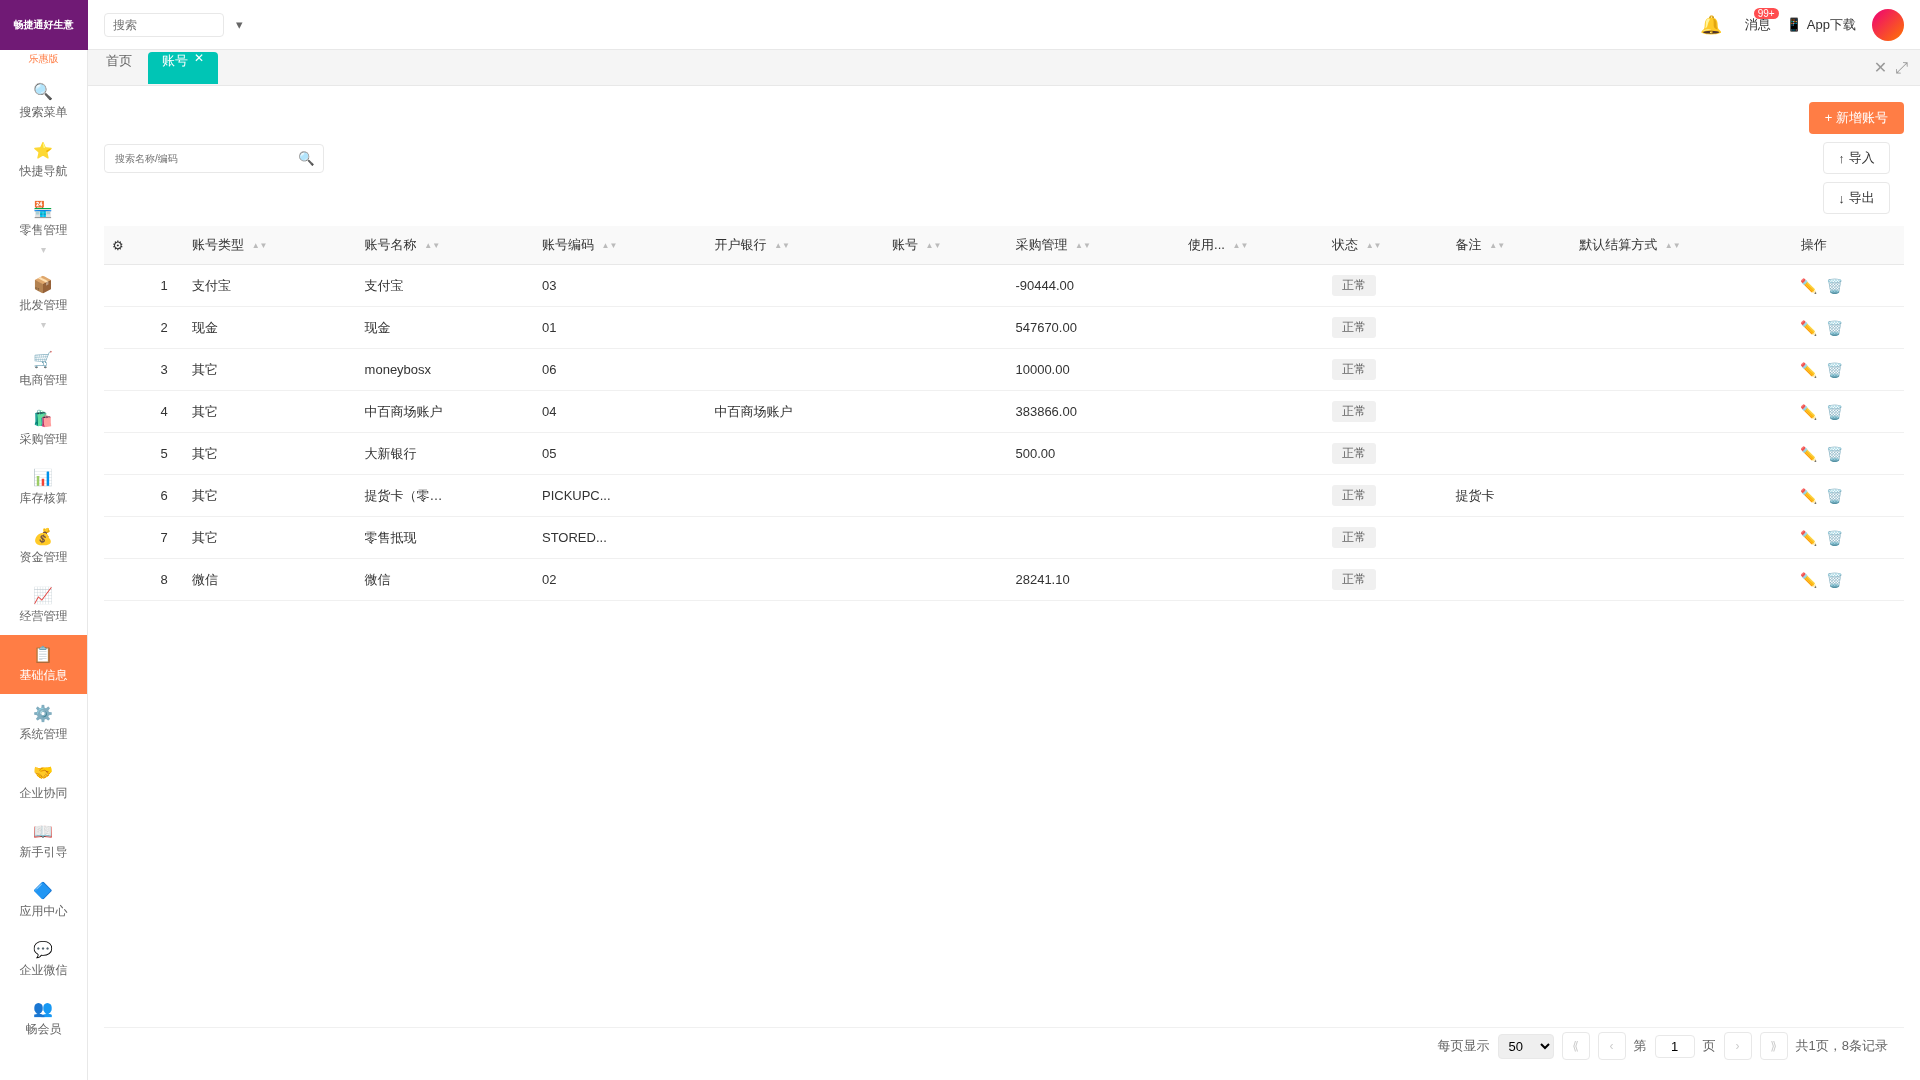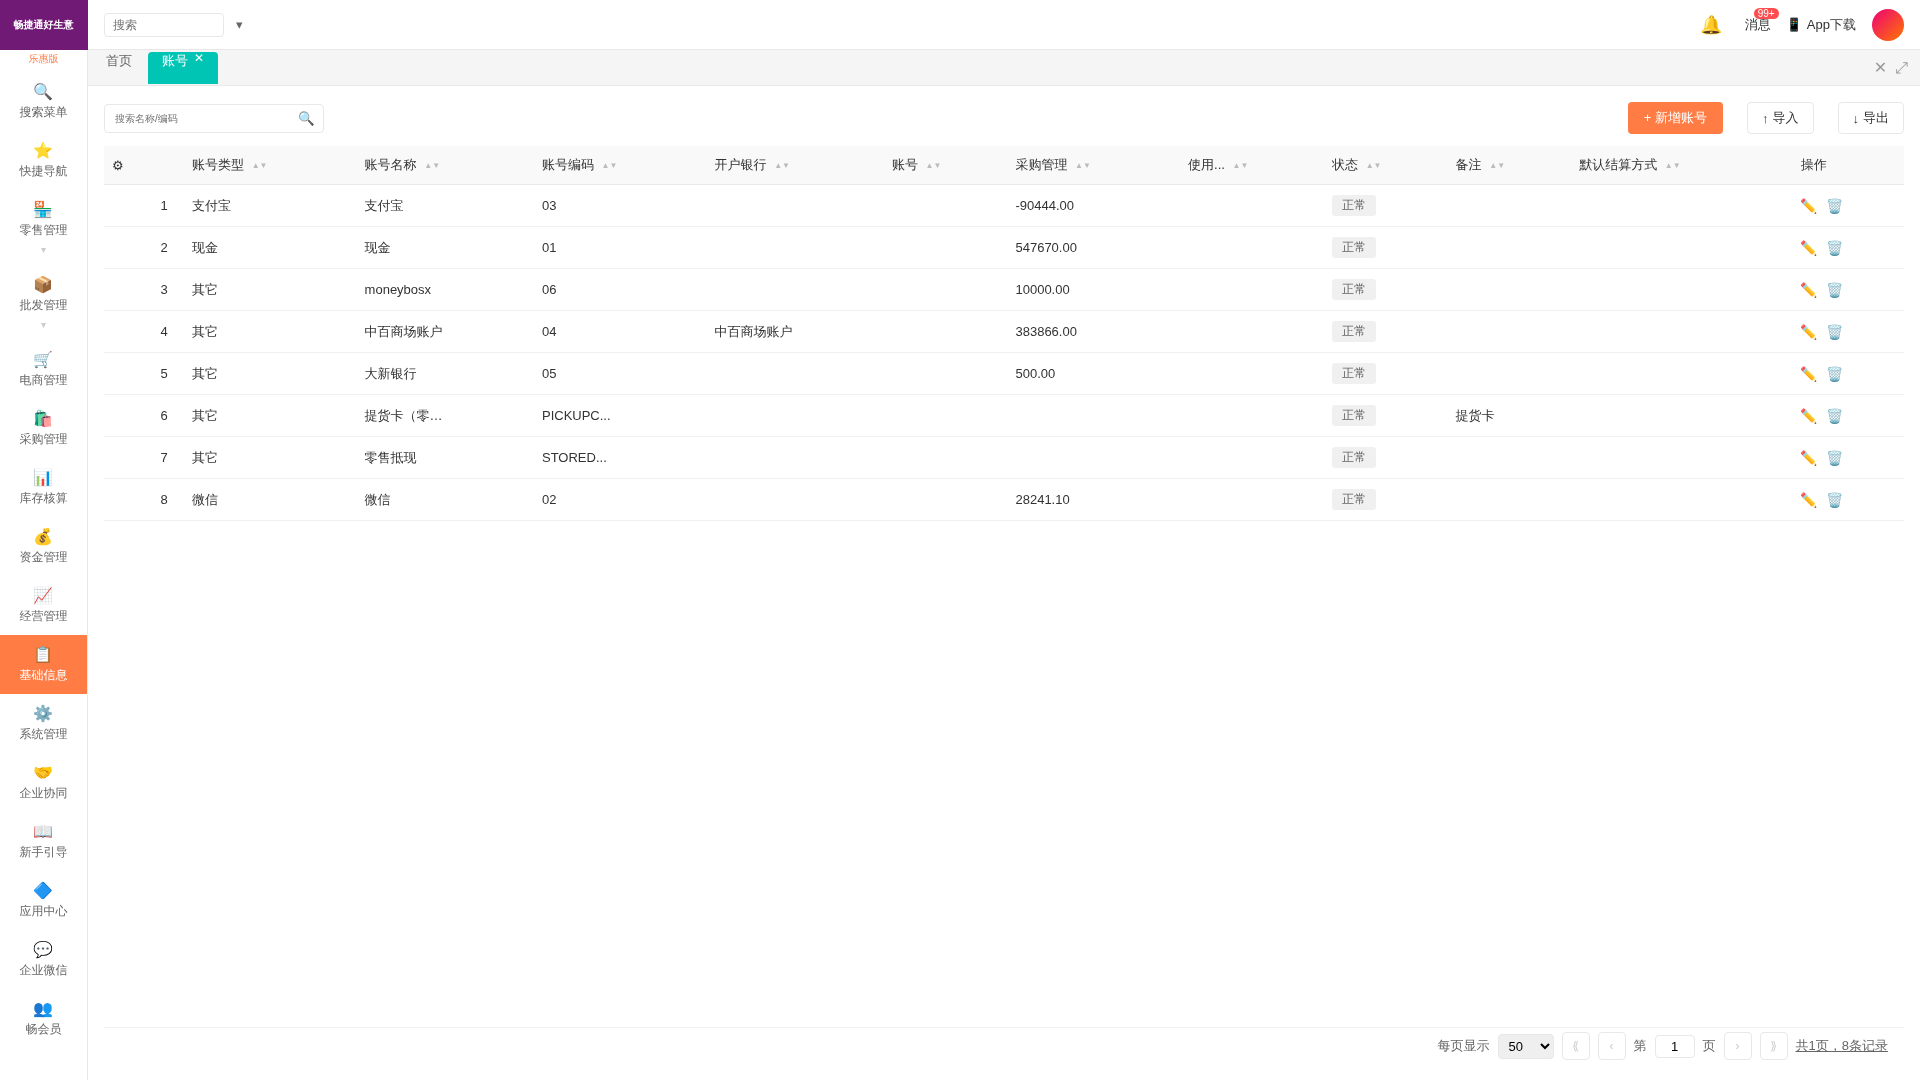--- a/index.html
+++ b/index.html
@@ -222,21 +222,22 @@
     .search-box button {
       background: none;
       border: none;
       padding: 6px 8px;
       cursor: pointer;
       color: #999;
     }
     .toolbar-right {
       display: flex;
       align-items: center;
-      gap: 24px;
+      gap: 8px;
+      flex-direction: column;
     }
     .btn-add {
       background: #ff7d45;
       color: #fff;
       border: none;
       border-radius: 4px;
       padding: 7px 16px;
       cursor: pointer;
       font-size: 13px;
       display: flex;
@@ -358,21 +359,21 @@
     }
     .page-btn.disabled { color: #ccc; cursor: default; }
     .page-input {
       border: 1px solid #e8e8e8;
       border-radius: 4px;
       width: 40px;
       text-align: center;
       padding: 3px;
       font-size: 13px;
     }
-    .page-total { color: #666; text-decoration: underline; }
+    .page-total { color: #666; }
   </style>
 </head>
 <body>
 
 <div class="sidebar">
   <div class="sidebar-logo">
     <div class="logo-text">畅捷通好生意</div>
   </div>
   <div class="sidebar-version">乐惠版</div>
 

